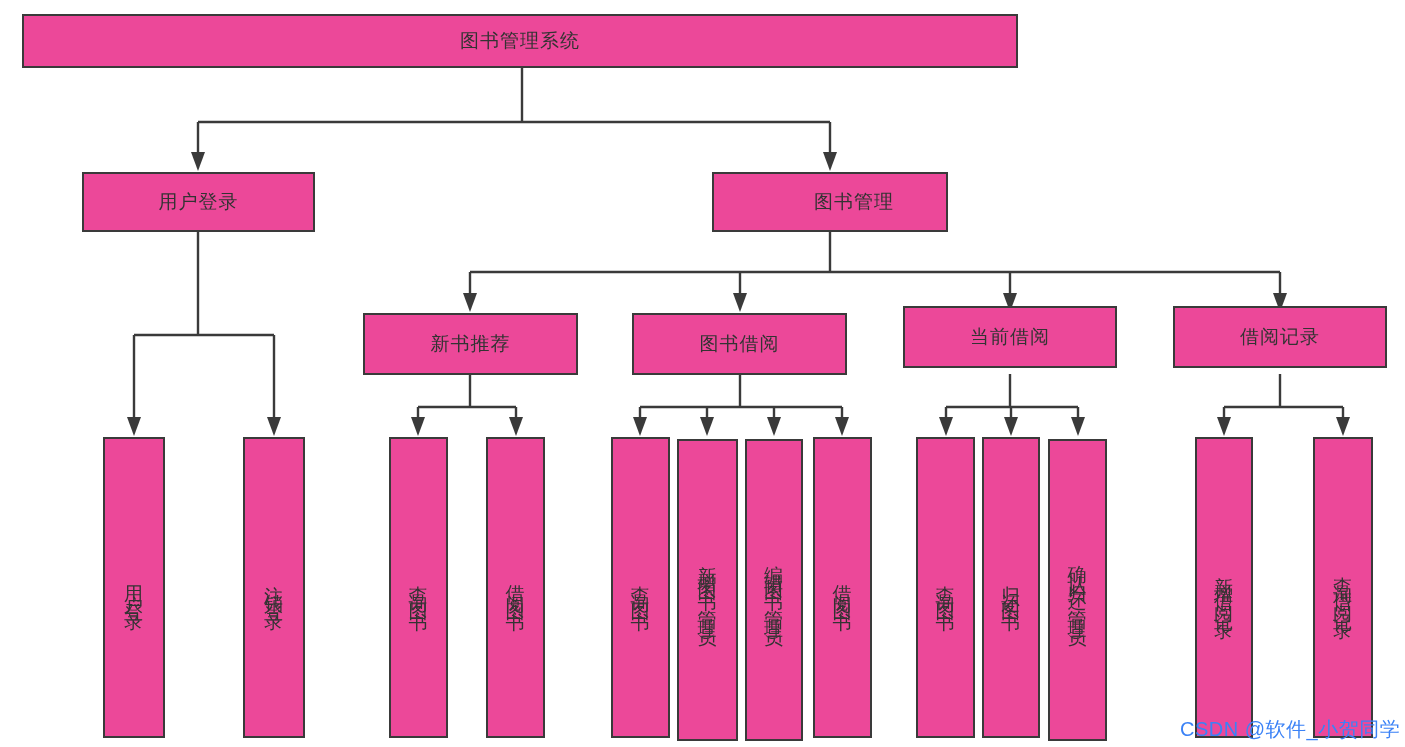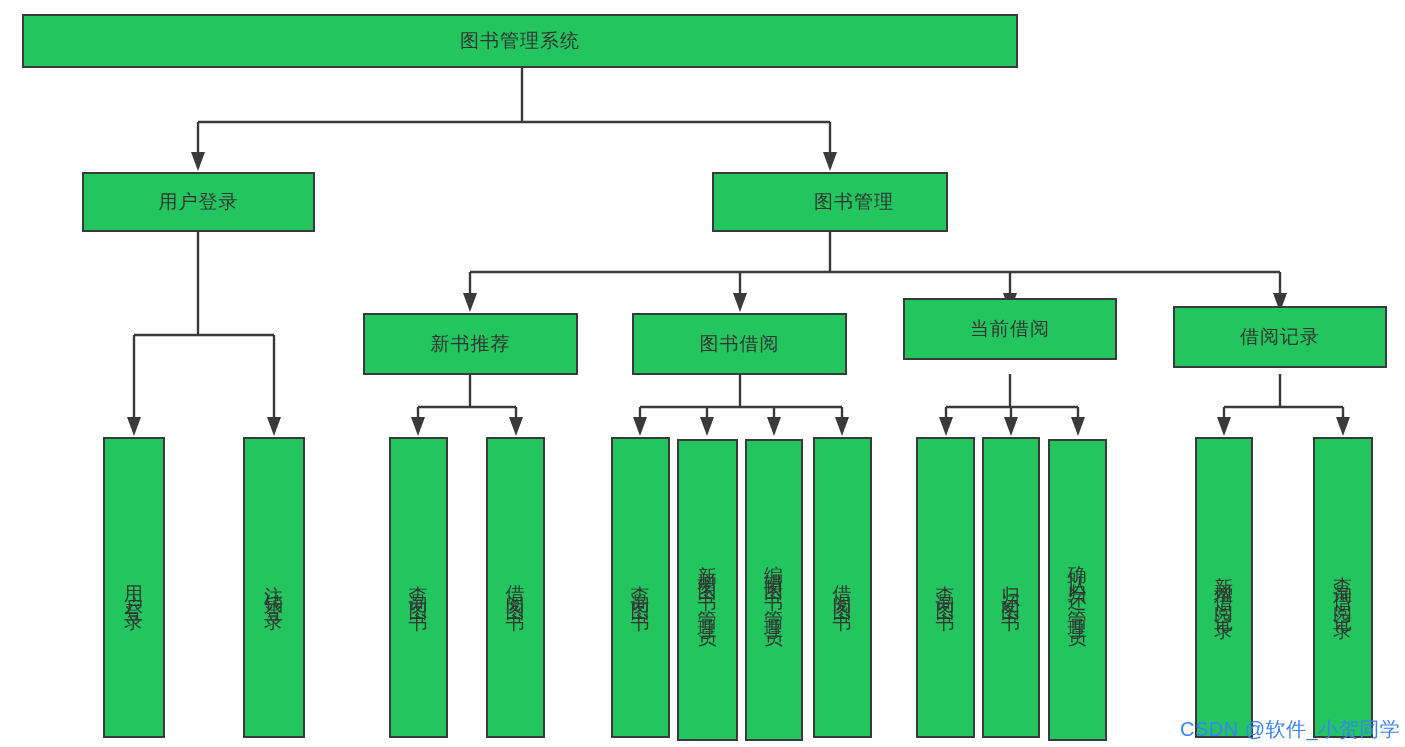--- a/index.html
+++ b/index.html
@@ -2,21 +2,21 @@
 <html><head>
 <meta charset="utf-8">
 <style>
   html,body{margin:0;padding:0;background:#fff;}
   .stage{
     position:relative;width:1405px;height:747px;background:#ffffff;
     font-family:"Liberation Sans", sans-serif;overflow:hidden;
   }
   svg.connectors{position:absolute;left:0;top:0;z-index:1;}
   .box{
-    position:absolute;background:#22c55e;border:2px solid #3a3a3a;
+    position:absolute;background:#ec4899;border:2px solid #3a3a3a;
     display:flex;align-items:center;justify-content:center;
     box-sizing:border-box;z-index:2;
   }
   .hlabel{
     font-size:19px;color:#333333;letter-spacing:1px;white-space:nowrap;
   }
   .vlabel{
     writing-mode:vertical-rl;text-orientation:mixed;
     font-size:19px;color:#333333;letter-spacing:9px;line-height:1;
   }
@@ -85,21 +85,21 @@
   <div class="box" style="left:712px;top:172px;width:236px;height:60px;padding-left:48px;">
     <span class="hlabel">图书管理</span>
   </div>
 
   <div class="box" style="left:363px;top:313px;width:215px;height:62px;">
     <span class="hlabel">新书推荐</span>
   </div>
   <div class="box" style="left:632px;top:313px;width:215px;height:62px;">
     <span class="hlabel">图书借阅</span>
   </div>
-  <div class="box" style="left:903px;top:298px;width:214px;height:62px;">
+  <div class="box" style="left:903px;top:306px;width:214px;height:62px;">
     <span class="hlabel">当前借阅</span>
   </div>
   <div class="box" style="left:1173px;top:306px;width:214px;height:62px;">
     <span class="hlabel">借阅记录</span>
   </div>
 
   <div class="box" style="left:103px;top:437px;width:62px;height:301px;">
     <span class="vlabel">用户登录</span>
   </div>
   <div class="box" style="left:243px;top:437px;width:62px;height:301px;">

